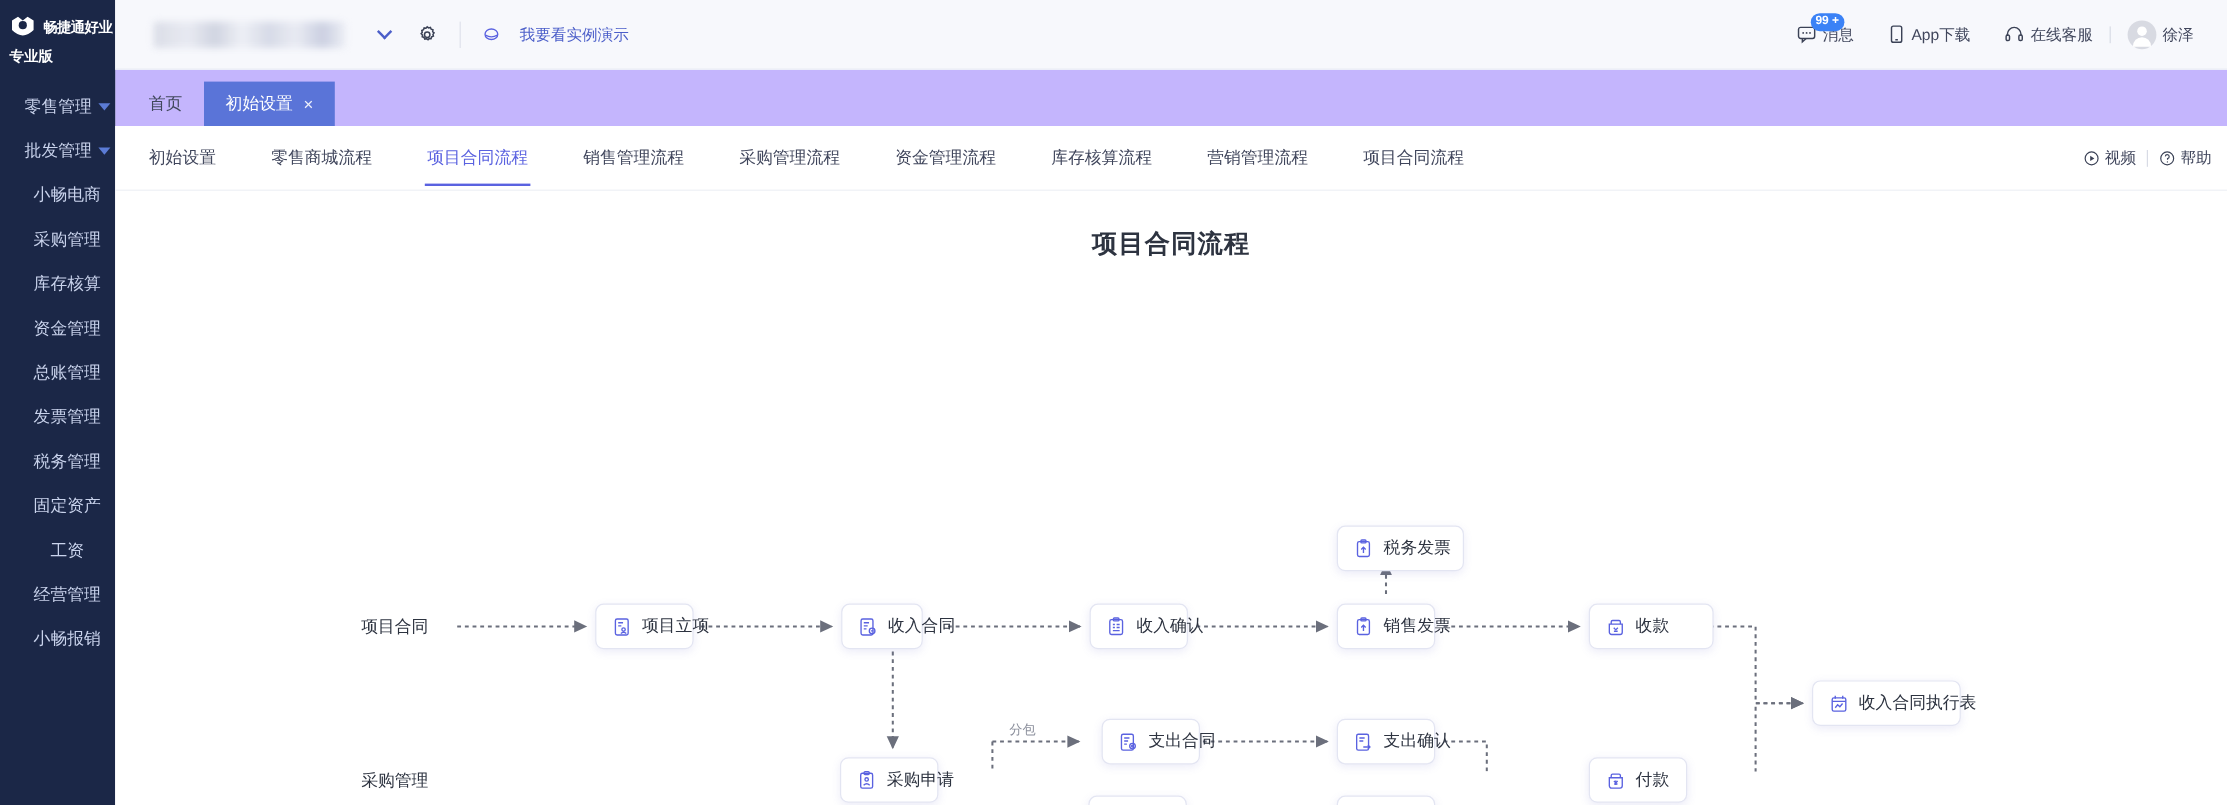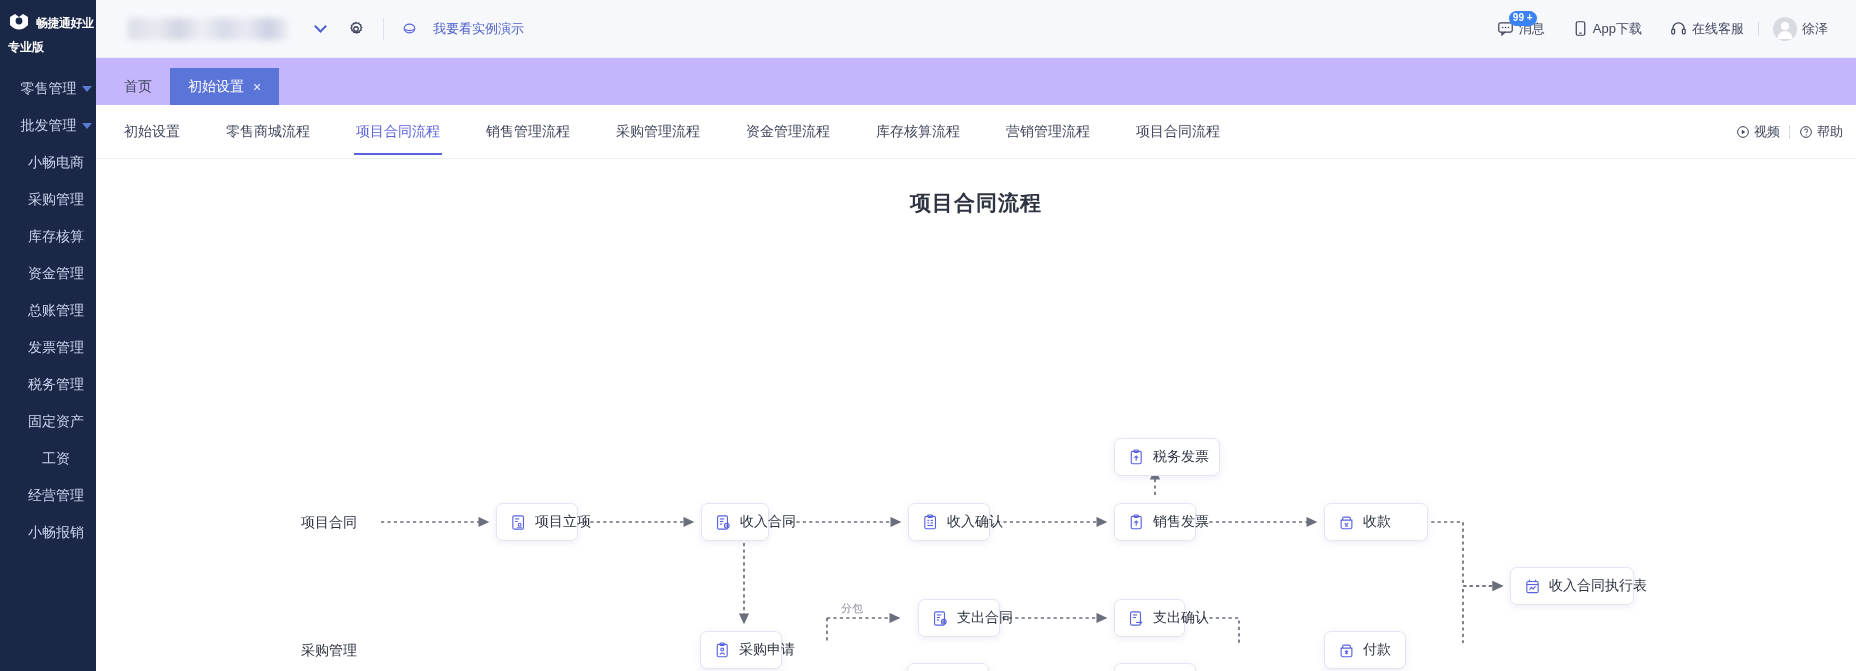--- a/index.html
+++ b/index.html
@@ -418,21 +418,21 @@
               <span class="ico"><svg viewBox="0 0 24 24" width="17" height="17" fill="none" stroke="#5a62e0" stroke-width="1.6">
                   <rect x="3.6" y="2.6" width="14" height="18.8" rx="2"></rect>
                   <line x1="6.8" y1="7" x2="13" y2="7"></line>
                   <line x1="6.8" y1="10.6" x2="11.4" y2="10.6"></line>
                   <line x1="6.8" y1="14.2" x2="10" y2="14.2"></line>
                   <circle cx="16.6" cy="16.6" r="3.3"></circle>
                   <circle cx="16.6" cy="16.6" r="1.1"></circle>
                 </svg></span>
               <span>支出合同</span>
             </div>
-            <div class="node" style="left: 1018px; top: 440px; width: 71px;">
+            <div class="node" style="left: 1018px; top: 440px; width: 82px;">
               <span class="ico"><svg viewBox="0 0 24 24" width="17" height="17" fill="none" stroke="#5a62e0" stroke-width="1.6">
                   <rect x="3.6" y="2.6" width="14" height="18.8" rx="2"></rect>
                   <line x1="6.8" y1="7" x2="13" y2="7"></line>
                   <line x1="6.8" y1="10.6" x2="11.4" y2="10.6"></line>
                   <path d="M11.4 17.6 h7.4"></path>
                   <path d="M16.8 15.4 l2.4 2.2 l-2.4 2.2"></path>
                 </svg></span>
               <span>支出确认</span>
             </div>
             <div class="node" style="left: 811px; top: 504px; width: 82px;"></div>

